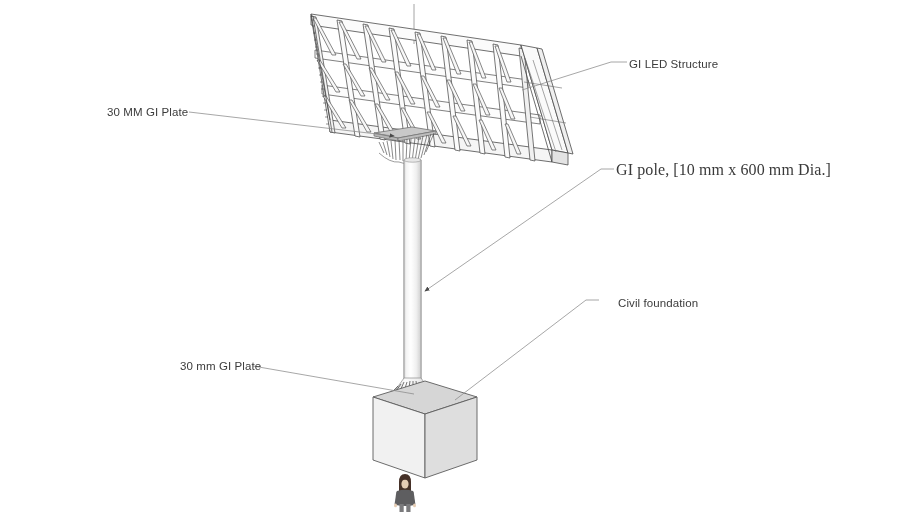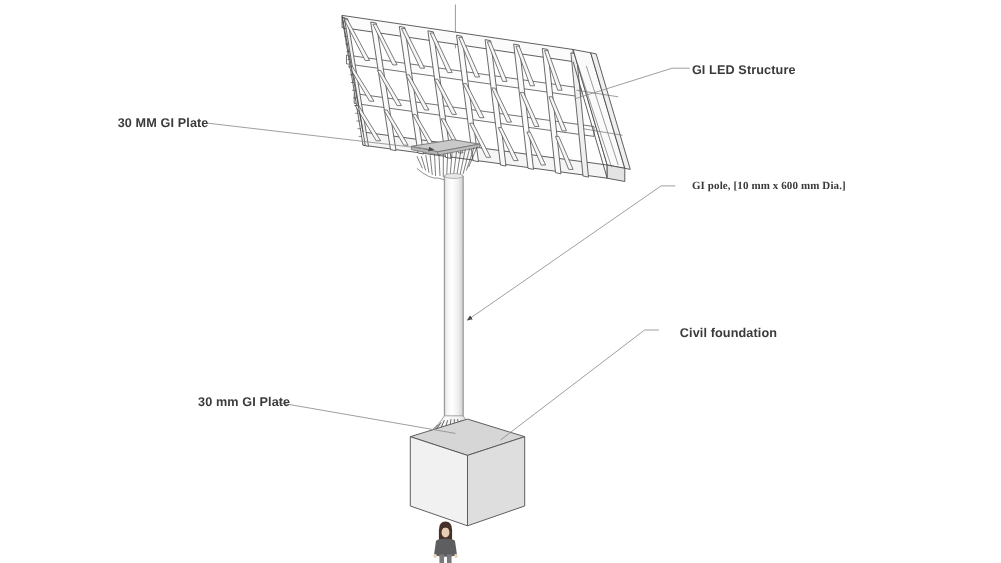--- a/index.html
+++ b/index.html
@@ -7,38 +7,36 @@
   body{
     width:910px;height:512px;
     background:#ffffff;
     font-family:"Liberation Sans", sans-serif;
     overflow:hidden;
     position:relative;
   }
   #stage{
     position:absolute;left:0;top:0;width:910px;height:512px;
     background:#fff;
-    font-weight:bold;
   }
   #stage svg{display:block;}
 
   .callout-label{
     position:absolute;
     font-family:"Liberation Sans", sans-serif;
     font-size:11.5px;
     color:#3b3b3b;
     white-space:nowrap;
     letter-spacing:0.1px;
     line-height:14px;
   }
   .callout-label.serif{
     font-family:"Liberation Serif", serif;
-    font-size:10px;
+    font-size:16px;
     color:#3a3a3a;
-    margin-left:13px;
   }
   #lbl-led{ left:629px; top:57px; }
   #lbl-plate-top{ left:107px; top:105px; }
   #lbl-pole{ left:616px; top:163px; }
   #lbl-civil{ left:618px; top:296px; }
   #lbl-plate-bottom{ left:180px; top:359px; }
 </style>
 </head>
 <body>
 

